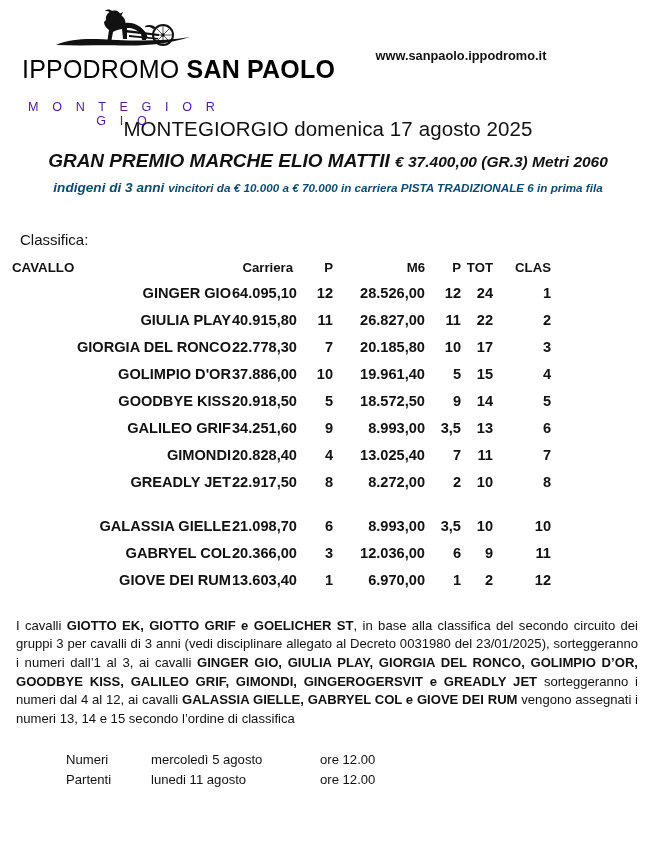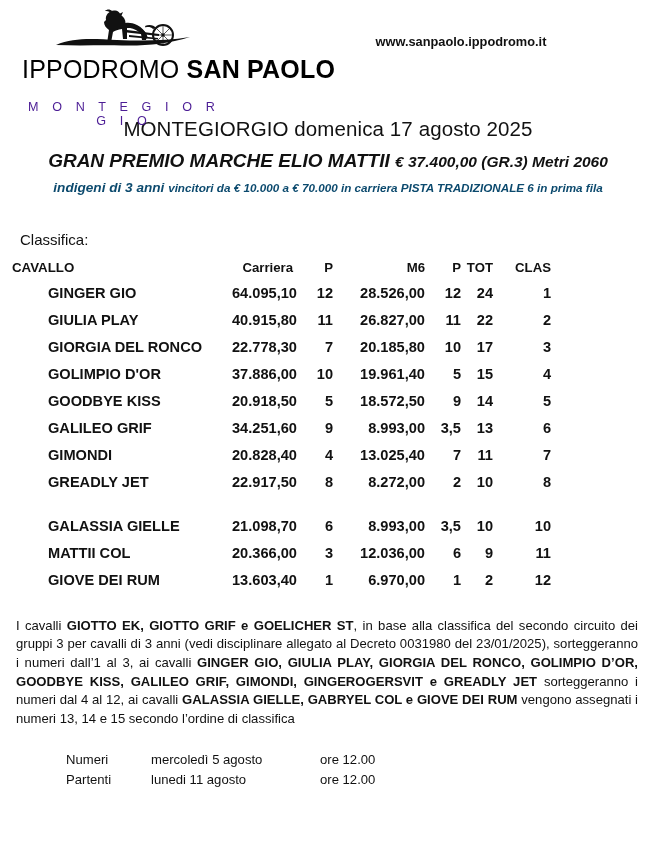--- a/index.html
+++ b/index.html
@@ -65,20 +65,21 @@
     font-size: 12.6px;
     color: #111;
     line-height: 1.45;
     white-space: nowrap;
   }
   .addr-site {
     font-size: 12.8px;
     font-weight: 700;
     color: #111;
     line-height: 1.5;
+    margin-top: 14px;
   }
 
   
   .titles {
     text-align: center;
     margin-top: 10px;
   }
   .title-main {
     font-size: 20.5px;
     font-weight: 400;
@@ -156,21 +157,21 @@
   .rank-table tbody td {
     font-size: 14.6px;
     font-weight: 700;
     color: #111;
     height: 27px;
     text-align: right;
     padding-right: 1px;
     white-space: nowrap;
   }
   .rank-table tbody td.t-name {
-    text-align: left;
+    text-align: right;
     padding-left: 48px;
   }
   .rank-table tbody tr.gap td {
     height: 17px;
     font-size: 0;
   }
 
   
   .note {
     margin: 18px 16px 0 16px;
@@ -371,21 +372,21 @@
         <td class="t-name">GALASSIA GIELLE</td>
         <td>21.098,70</td>
         <td>6</td>
         <td>8.993,00</td>
         <td>3,5</td>
         <td>10</td>
         <td>10</td>
         <td></td>
       </tr>
       <tr>
-        <td class="t-name">MATTII COL</td>
+        <td class="t-name">GABRYEL COL</td>
         <td>20.366,00</td>
         <td>3</td>
         <td>12.036,00</td>
         <td>6</td>
         <td>9</td>
         <td>11</td>
         <td></td>
       </tr>
       <tr>
         <td class="t-name">GIOVE DEI RUM</td>

